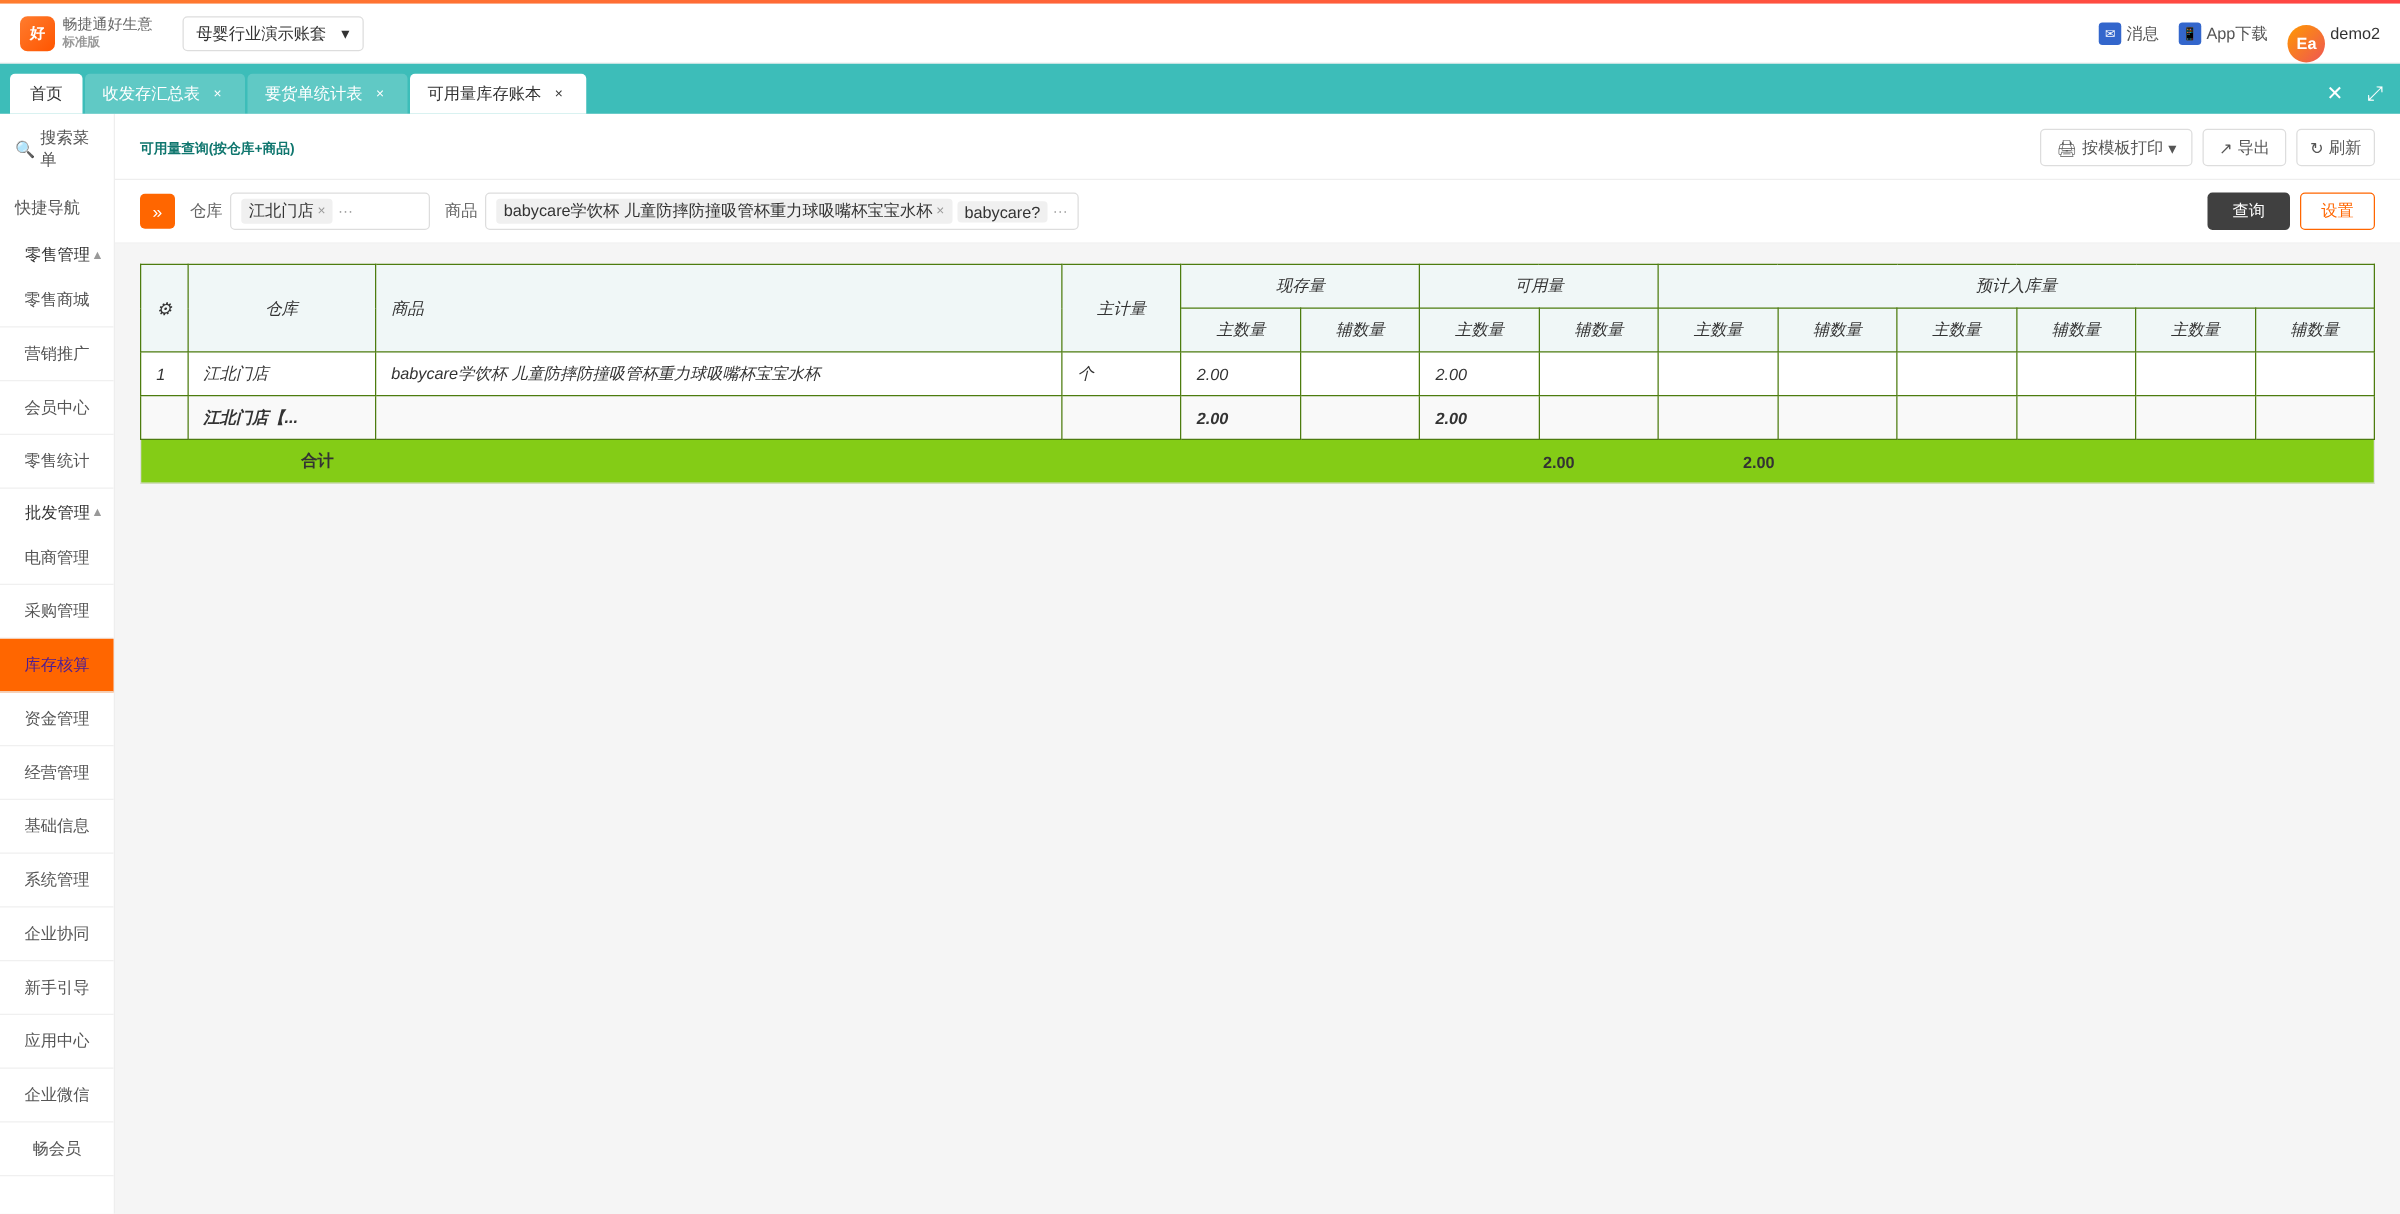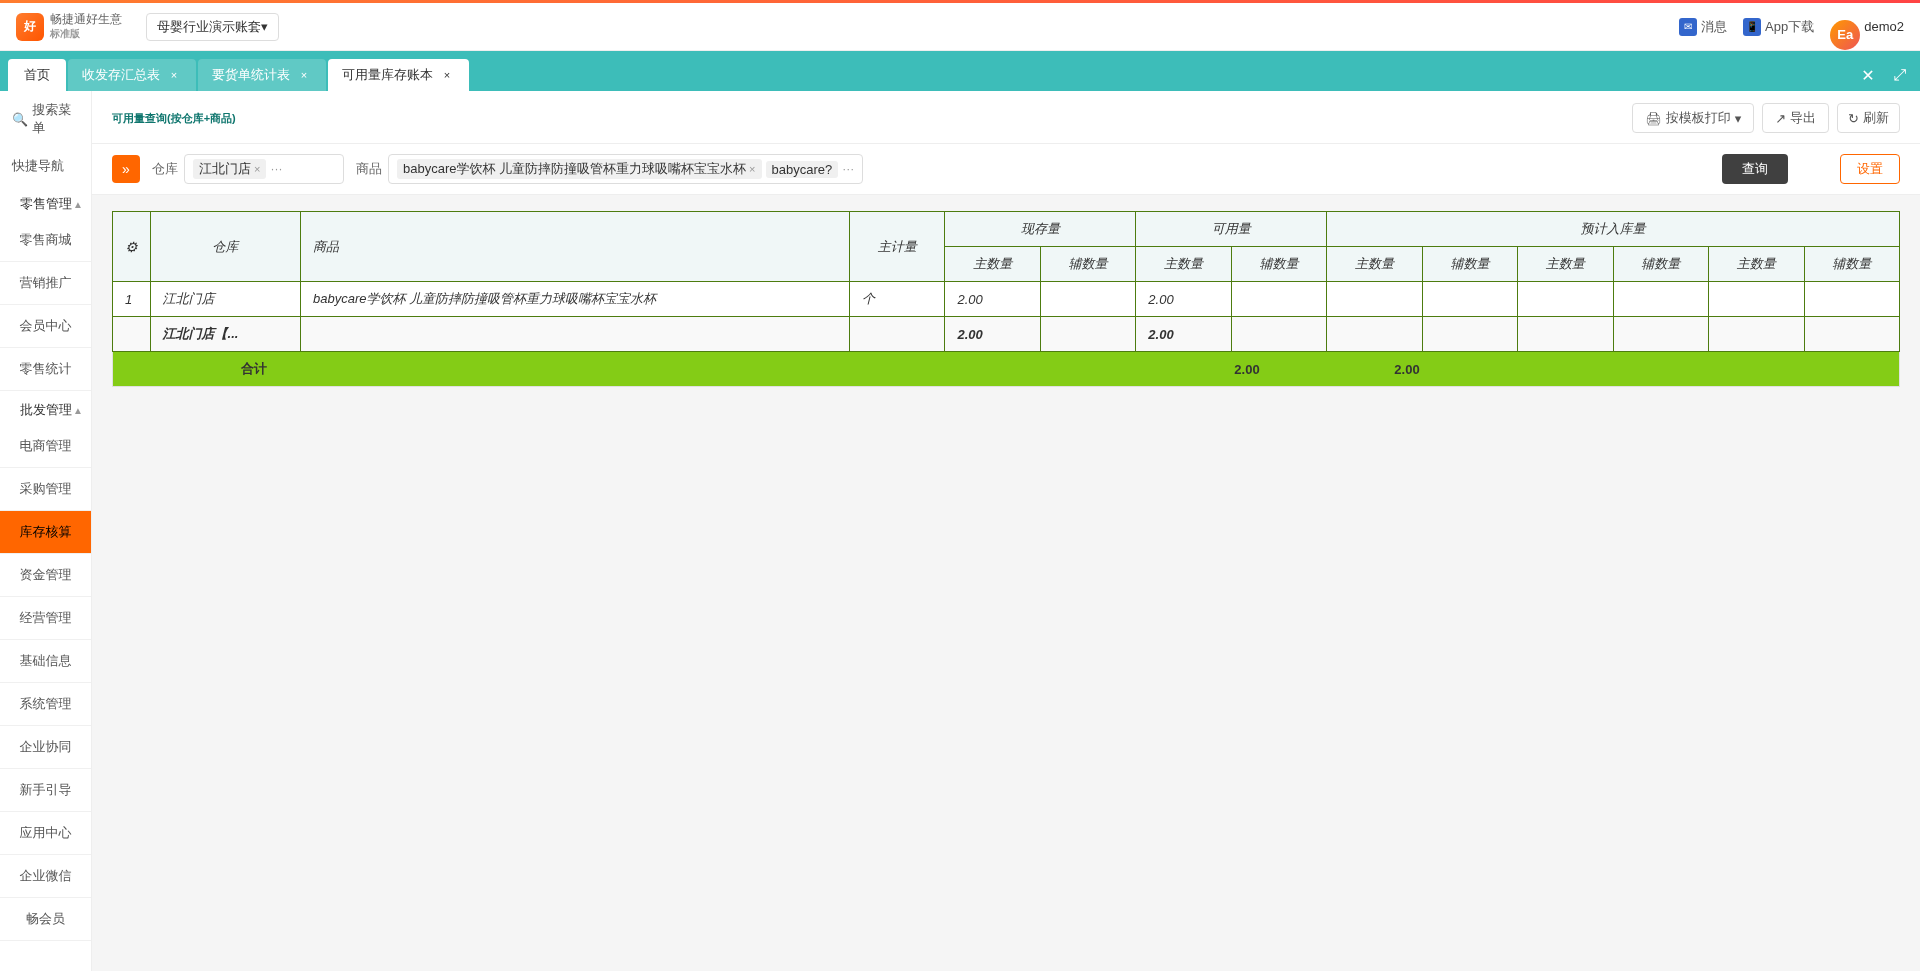--- a/index.html
+++ b/index.html
@@ -29,21 +29,21 @@
     .logo-icon {
       width: 28px; height: 28px;
       background: linear-gradient(135deg, #ff7c2e, #ff5500);
       border-radius: 6px;
       display: flex; align-items: center; justify-content: center;
       color: #fff; font-weight: bold; font-size: 12px;
     }
     .logo-text { font-size: 12px; color: #666; line-height: 1.3; }
     .logo-subtext { font-size: 10px; color: #999; font-weight: bold; }
     .industry-selector {
-      display: flex; align-items: center; gap: 0;
+      display: flex; align-items: center; gap: 12px;
       border: 1px solid #ddd; border-radius: 4px;
       padding: 4px 10px; cursor: pointer; background: #fff;
       margin-left: 16px; font-size: 13px; color: #333;
     }
     .top-header-right {
       display: flex; align-items: center; gap: 16px;
     }
     .header-action {
       display: flex; align-items: center; gap: 4px;
       cursor: pointer; color: #555; font-size: 13px;
@@ -130,21 +130,21 @@
       text-align: center;
       cursor: pointer;
       color: #555;
       font-size: 13px;
       border-bottom: 1px solid #f0f0f0;
       display: flex; align-items: center; justify-content: center;
       flex-direction: column; gap: 2px;
     }
     .sidebar-item.active {
       background: #f60;
-      color: #000000;
+      color: #4c1d95;
     }
     .sidebar-group-header {
       padding: 10px 8px 6px;
       font-size: 13px;
       color: #333;
       display: flex; align-items: center; justify-content: space-between;
       cursor: pointer;
       margin-left: 12px;
     }
     .sidebar-group-header .arrow { font-size: 10px; color: #999; }
@@ -250,21 +250,20 @@
       font-size: 13px;
     }
     .btn-settings {
       background: #fff;
       color: #f60;
       border: 1px solid #f60;
       border-radius: 4px;
       padding: 5px 16px;
       cursor: pointer;
       font-size: 13px;
-      margin-left: 44px;
     }
 
     
     .table-container {
       flex: 1;
       overflow: auto;
       padding: 16px 20px;
       background: #f5f5f5;
     }
     .data-table {

